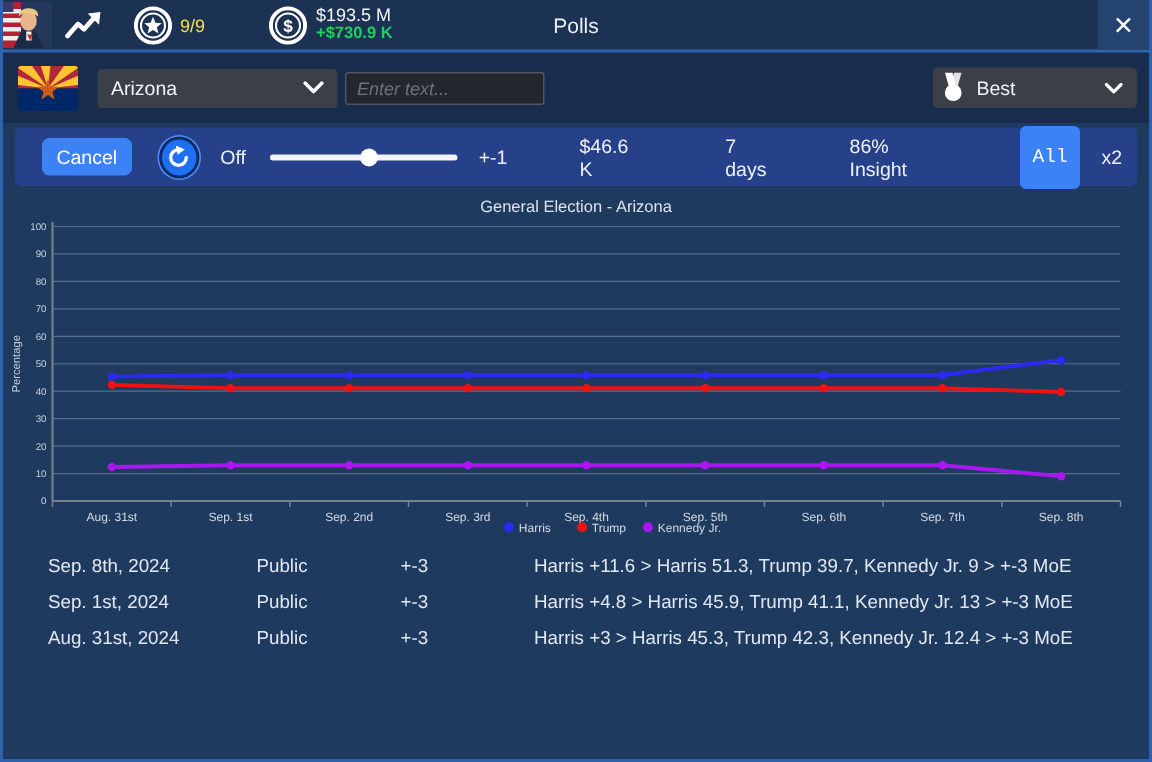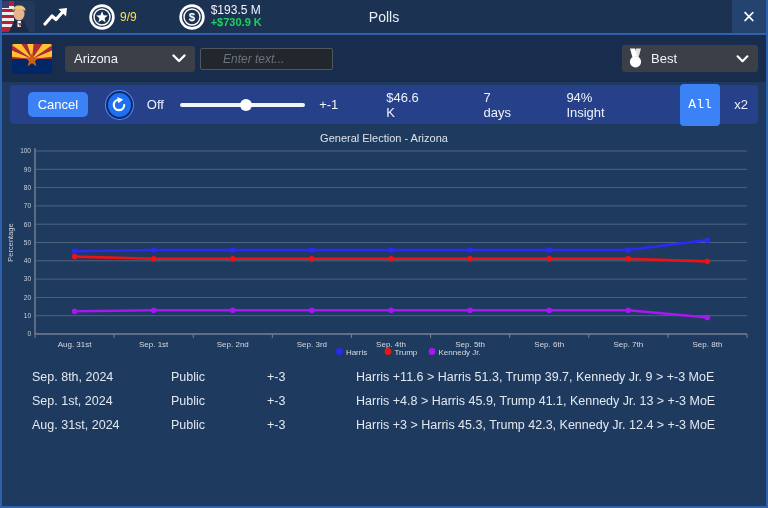--- a/index.html
+++ b/index.html
@@ -49,25 +49,25 @@
     background:#182c4d;
     display:flex; align-items:center;
     padding:0 8px;
   }
   .flag { width:40px; height:30px; margin-left:2px; border-radius:2px; overflow:hidden; flex:0 0 40px; }
   .select {
     height:26px; background:#3b4048; border-radius:3px;
     display:flex; align-items:center; color:#f0f3f7; font-size:13px;
     cursor:pointer;
   }
-  .region-select { width:130px; margin-left:13px; padding:0 9px; justify-content:space-between; }
+  .region-select { width:160px; margin-left:13px; padding:0 9px; justify-content:space-between; }
   .text-input {
     width:133px; height:22px; margin-left:5px;
     background:#22262d; border:1px solid #50555e; border-radius:2px;
-    color:#7dd3fc; font-size:12px; padding:0 22px;
+    color:#7dd3fc; font-size:12px; padding:0 7px;
     font-family:"Liberation Sans", sans-serif;
   }
   .text-input::placeholder { color:#6d737c; font-style:italic; }
   .spacer { flex:1; }
   .sort-select { width:136px; padding:0 9px 0 5px; height:27px; }
   .sort-select .lbl { flex:1; margin-left:7px; }
   
   .toolbar-wrap { padding:3px 8px 4px 8px; flex:0 0 auto; }
   .toolbar {
     height:39px; background:#26418a; border-radius:4px;
@@ -205,21 +205,21 @@
         </svg>
       </div>
       <span class="tb-label">Off</span>
       <div class="slider">
         <div class="track"></div>
         <div class="thumb"></div>
       </div>
       <span class="tb-val">+-1</span>
       <span class="tb-cost">$46.6 K</span>
       <span class="tb-days">7 days</span>
-      <span class="tb-insight">94% Insight</span>
+      <span class="tb-insight">86% Insight</span>
       <button class="btn all-btn">All</button>
       <span class="tb-mult">x2</span>
     </div>
   </div>
 
   <div class="chart-section">
     <div class="chart-title">General Election - Arizona</div>
     <svg id="chart-svg" width="764" height="214" viewBox="0 0 764 214">
         <g>
           <text x="29" y="190.3" text-anchor="end" font-size="6.5" fill="#c9d1dc" font-family="Liberation Sans, sans-serif">0</text>

